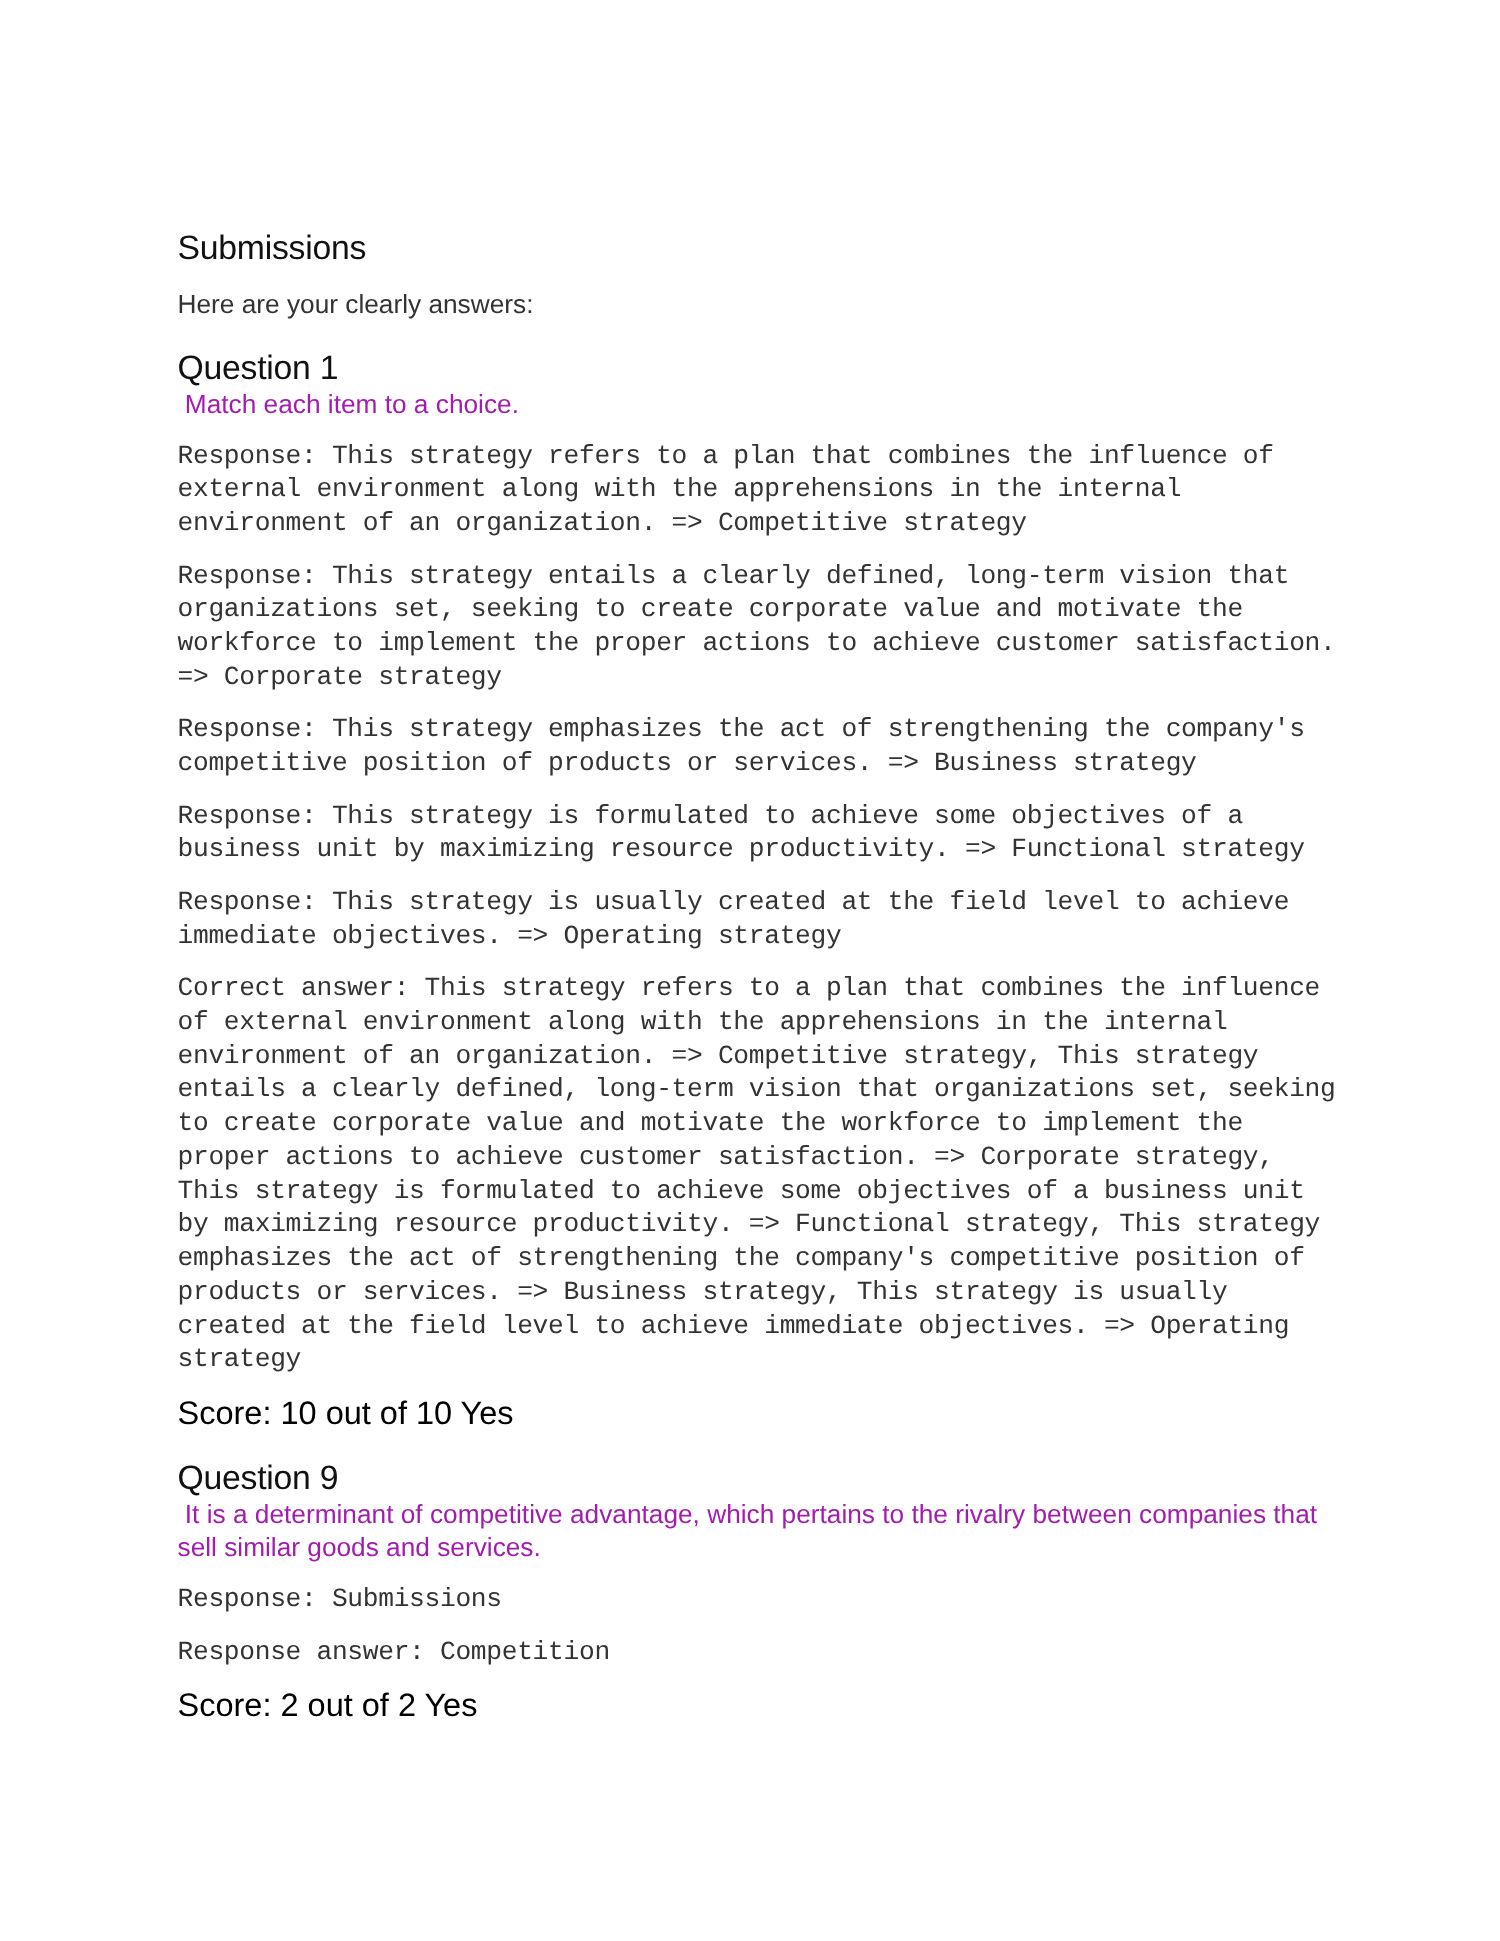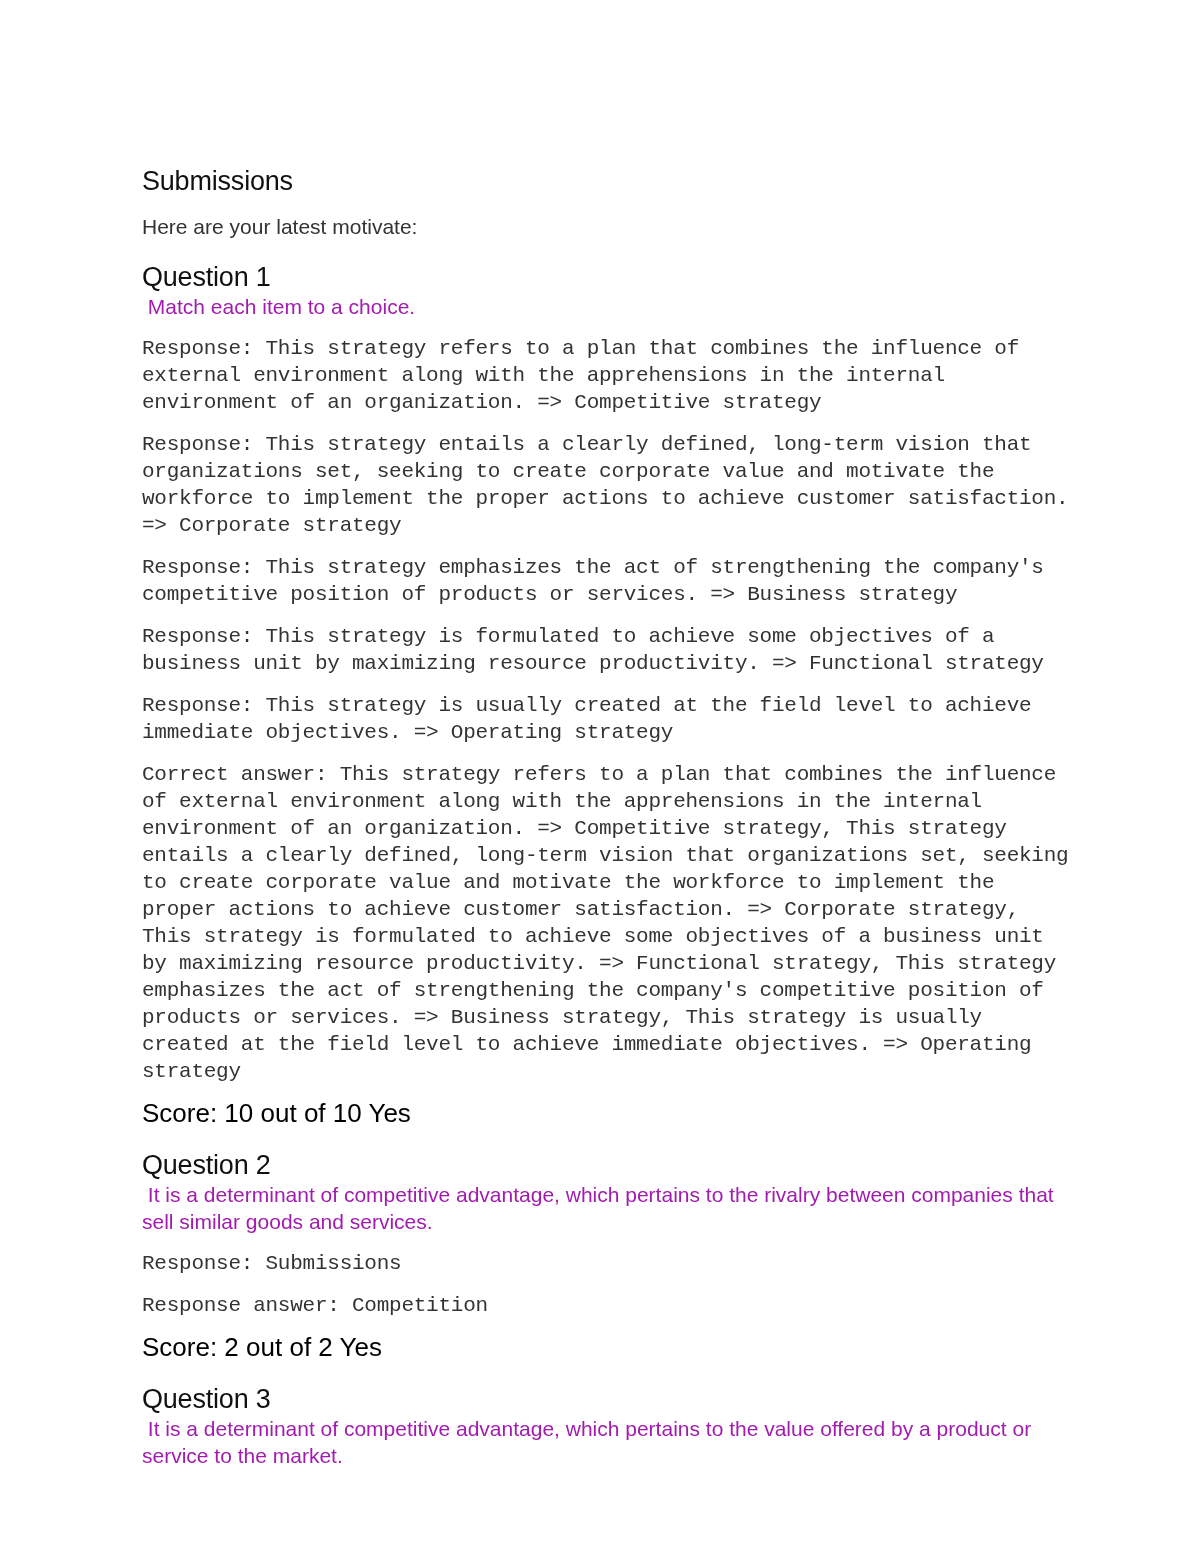--- a/index.html
+++ b/index.html
@@ -11,21 +11,21 @@
       width: 1200px;
       height: 1553px;
       position: relative;
       overflow: hidden;
       font-family: "Liberation Sans", sans-serif;
       color: #333333;
     }
     .page {
       position: absolute;
       left: 142px;
-      top: 164px;
+      top: 181px;
       width: 930px;
     }
     .title {
       font-size: 27px;
       font-weight: normal;
       color: #111111;
       margin: 0 0 15px 0;
       line-height: 34px;
       letter-spacing: -0.2px;
     }
@@ -66,39 +66,35 @@
       line-height: 27px;
       margin: 0 0 22px 0;
       color: #000000;
     }
   </style>
 </head>
 <body>
 
 <div class="page">
   <h1 class="title">Submissions</h1>
-  <p class="intro">Here are your latest motivate:</p>
+  <p class="intro">Here are your clearly answers:</p>
 
   <section class="question">
     <h2 class="q-heading">Question 1</h2>
     <p class="q-prompt"> Match each item to a choice.</p>
     <p class="para">Response: This strategy refers to a plan that combines the influence of external environment along with the apprehensions in the internal environment of an organization. =&gt; Competitive strategy</p>
     <p class="para">Response: This strategy entails a clearly defined, long-term vision that organizations set, seeking to create corporate value and motivate the workforce to implement the proper actions to achieve customer satisfaction. =&gt; Corporate strategy</p>
     <p class="para">Response: This strategy emphasizes the act of strengthening the company's competitive position of products or services. =&gt; Business strategy</p>
     <p class="para">Response: This strategy is formulated to achieve some objectives of a business unit by maximizing resource productivity. =&gt; Functional strategy</p>
     <p class="para">Response: This strategy is usually created at the field level to achieve immediate objectives. =&gt; Operating strategy</p>
     <p class="para">Correct answer: This strategy refers to a plan that combines the influence of external environment along with the apprehensions in the internal environment of an organization. =&gt; Competitive strategy, This strategy entails a clearly defined, long-term vision that organizations set, seeking to create corporate value and motivate the workforce to implement the proper actions to achieve customer satisfaction. =&gt; Corporate strategy, This strategy is formulated to achieve some objectives of a business unit by maximizing resource productivity. =&gt; Functional strategy, This strategy emphasizes the act of strengthening the company's competitive position of products or services. =&gt; Business strategy, This strategy is usually created at the field level to achieve immediate objectives. =&gt; Operating strategy</p>
     <p class="score">Score: 10 out of 10 Yes</p>
   </section>
 
   <section class="question">
-    <h2 class="q-heading">Question 2</h2>
+    <h2 class="q-heading">Question 9</h2>
     <p class="q-prompt"> It is a determinant of competitive advantage, which pertains to the rivalry between companies that sell similar goods and services.</p>
     <p class="para">Response: Submissions</p>
     <p class="para">Response answer: Competition</p>
     <p class="score">Score: 2 out of 2 Yes</p>
   </section>
 
-  <section class="question">
-    <h2 class="q-heading">Question 3</h2>
-    <p class="q-prompt"> It is a determinant of competitive advantage, which pertains to the value offered by a product or service to the market.</p>
-  </section>
 </div>
 
 </body></html>

